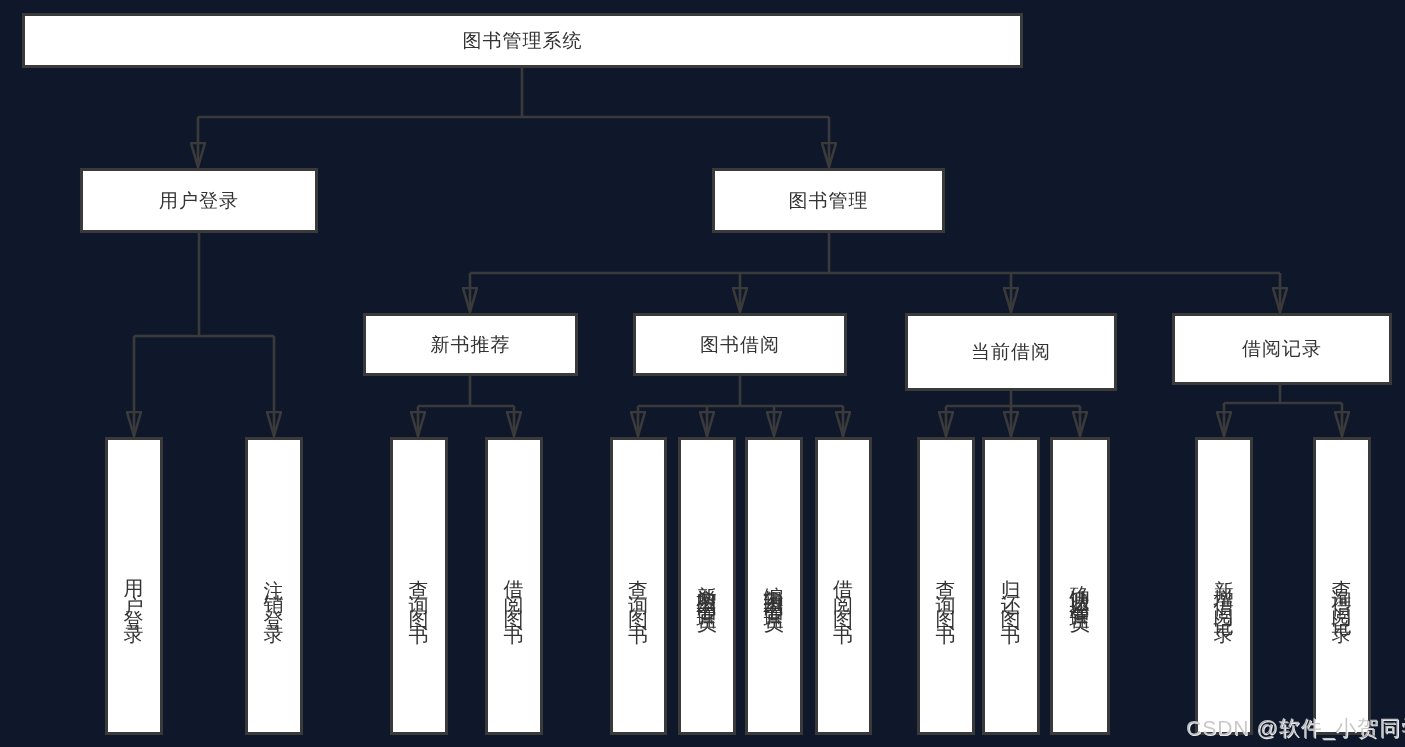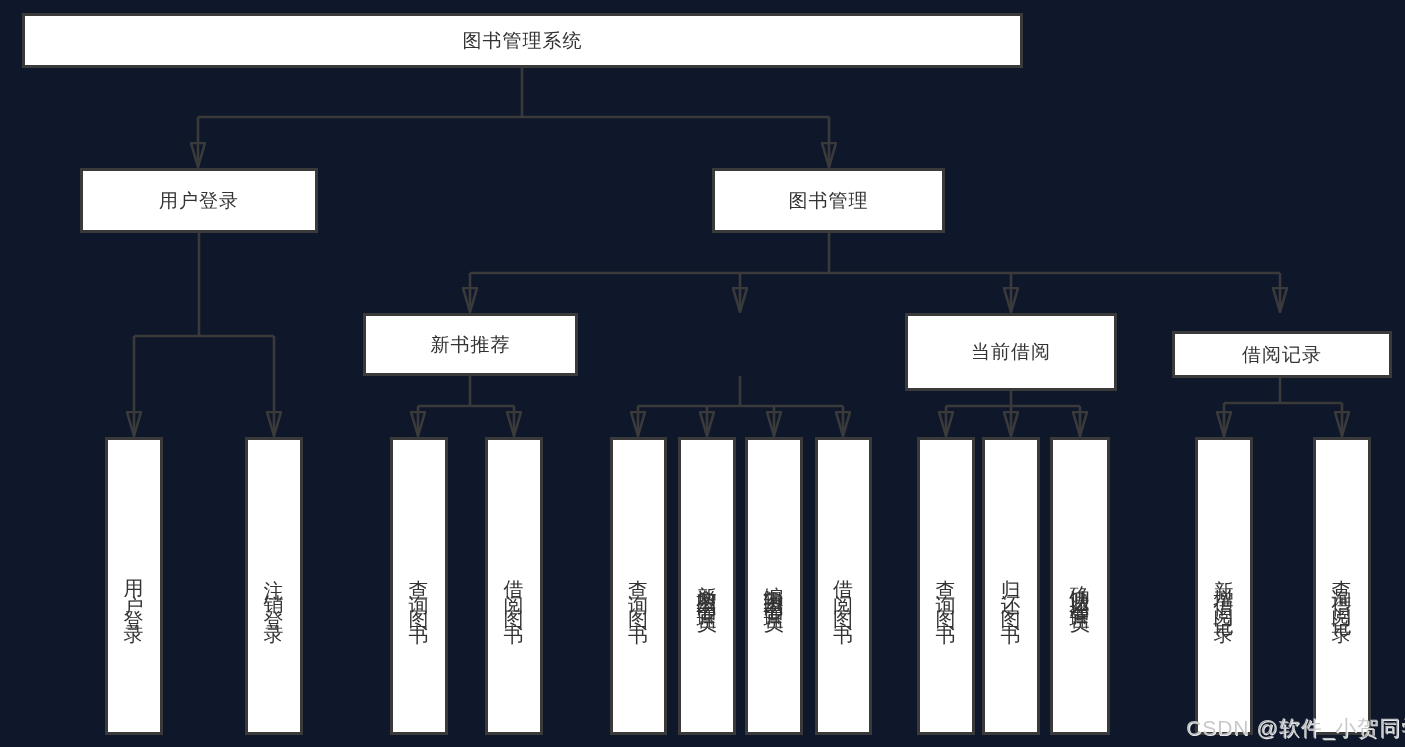--- a/index.html
+++ b/index.html
@@ -116,24 +116,27 @@
   <div class="box" style="left:80px; top:168px; width:238px; height:65px;">
     <span class="hlabel">用户登录</span>
   </div>
   <div class="box" style="left:363px; top:313px; width:215px; height:63px;">
     <span class="hlabel">新书推荐</span>
   </div>
 
   <div class="box" style="left:712px; top:168px; width:233px; height:65px;">
     <span class="hlabel">图书管理</span>
   </div>
+  <div class="box" style="left:633px; top:313px; width:214px; height:63px;">
+    <span class="hlabel">图书借阅</span>
+  </div>
   <div class="box" style="left:905px; top:313px; width:212px; height:78px;">
     <span class="hlabel">当前借阅</span>
   </div>
-  <div class="box" style="left:1172px; top:331px; width:220px; height:47px;">
+  <div class="box" style="left:1172px; top:313px; width:220px; height:72px;">
     <span class="hlabel">借阅记录</span>
   </div>
 
   <div class="box leaf vt4" style="left:105px; top:437px; width:58px; height:298px;">
     <span>用户登录</span>
   </div>
   <div class="box leaf vt4" style="left:245px; top:437px; width:58px; height:298px;">
     <span>注销登录</span>
   </div>
 

